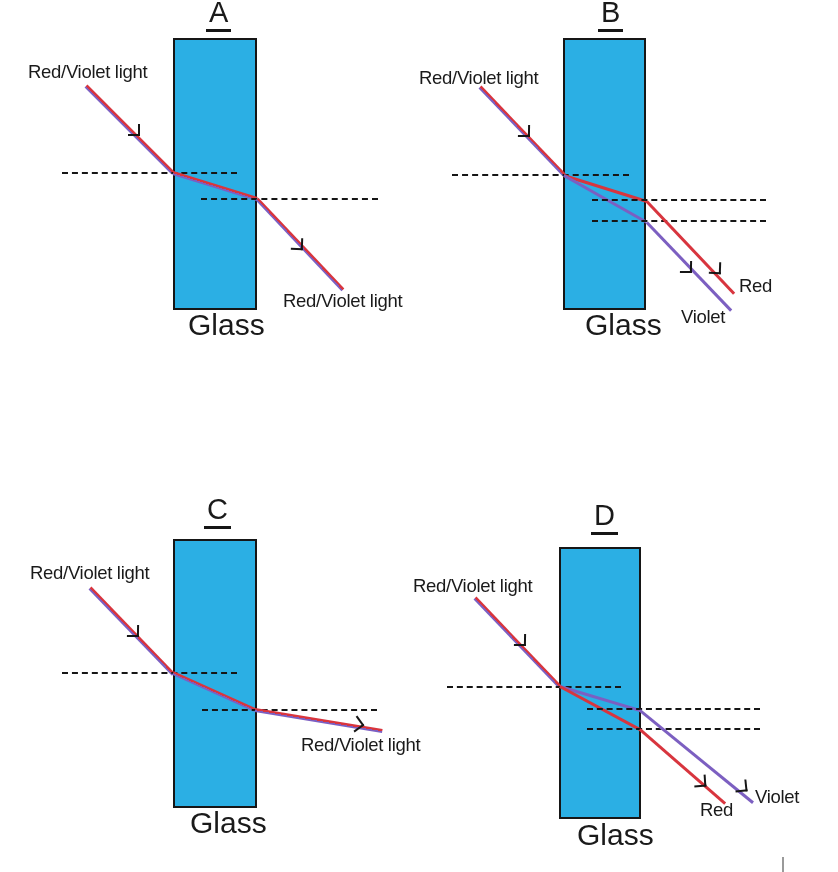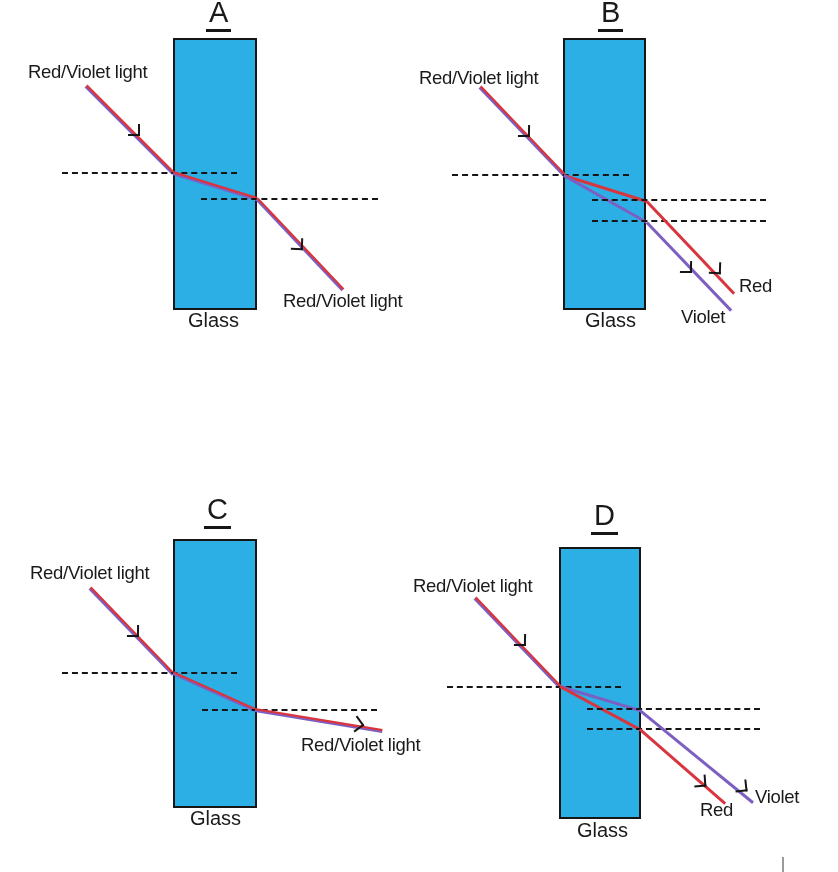--- a/index.html
+++ b/index.html
@@ -9,21 +9,21 @@
   }
   .group{position:absolute;inset:0;}
   .slab{position:absolute;background:var(--glass,#2bafe4);border:2px solid #161616;box-sizing:border-box;}
   .ray{position:absolute;transform-origin:0 50%;}
   .dual{height:4px;background:linear-gradient(180deg,var(--red,#d8353e) 0 55%,var(--violet,#7c5fc1) 55% 100%);}
   .r{height:2.6px;background:var(--red,#d8353e);}
   .v{height:2.6px;background:var(--violet,#7c5fc1);}
   .dash{position:absolute;height:0;border-top:2px dashed #161616;}
   .arr{position:absolute;width:10px;height:10px;border-top:2.2px solid #161616;border-right:2.2px solid #161616;}
   .lbl{position:absolute;font-size:18.5px;line-height:1.05;white-space:nowrap;letter-spacing:-0.3px;text-align:right;}
-  .glass-lbl{position:absolute;font-size:20px;line-height:1;white-space:nowrap;}
+  .glass-lbl{position:absolute;font-size:30px;line-height:1;white-space:nowrap;}
   .title{position:absolute;font-size:29px;line-height:1;border-bottom:3px solid #161616;padding:0 3px 2px;}
   .caret{position:absolute;background:var(--caret,#9a9a9a);}
 </style>
 </head>
 <body>
 
 <div id="stage" style="--glass: #2BAFE4; --red: #D8353E; --violet: #7C5FC1; --ink: #1A1A1A; --caret: #9A9A9A;">
 
   <div class="group">
     <div class="title" style="left:206px;top:-2px;">A</div>

